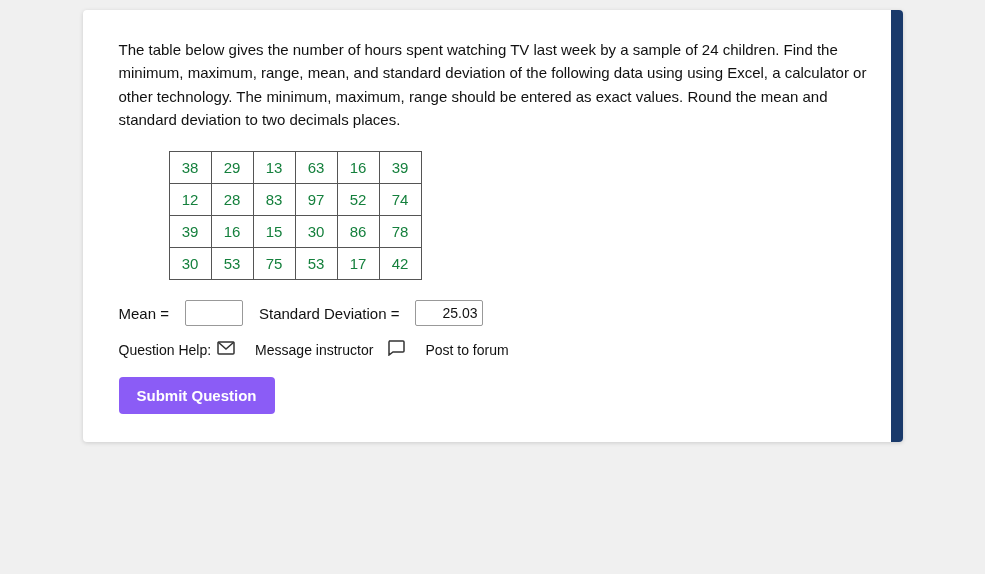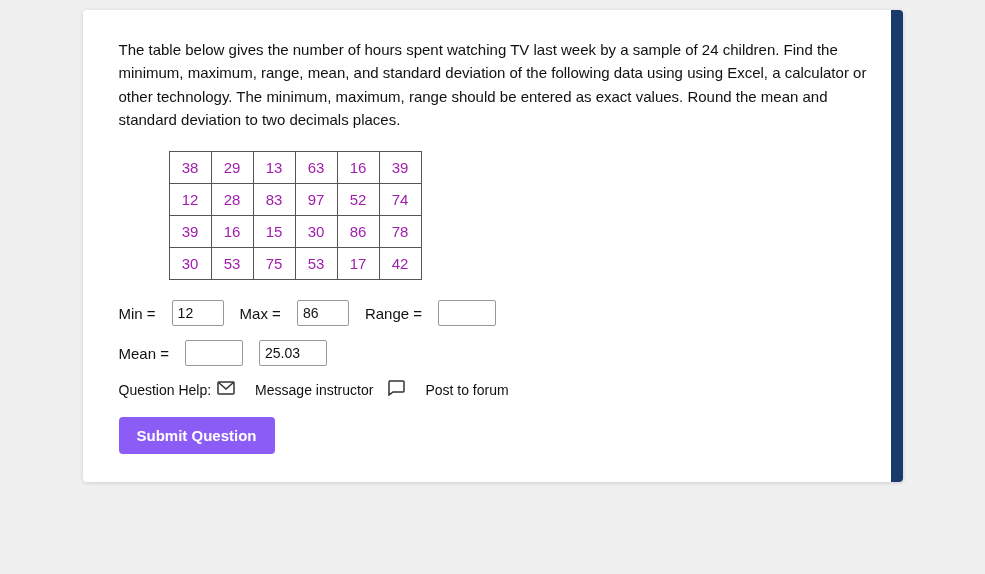--- a/index.html
+++ b/index.html
@@ -60,21 +60,21 @@
       margin-bottom: 20px;
       margin-left: 50px;
     }
 
     .data-table td {
       border: 1px solid #555;
       width: 42px;
       height: 32px;
       text-align: center;
       font-size: 15px;
-      color: #a21caf;
+      color: #15803d;
       padding: 2px 6px;
     }
 
     .stats-row {
       display: flex;
       align-items: center;
       gap: 16px;
       margin-bottom: 14px;
       font-size: 15px;
       color: #111;
@@ -95,20 +95,21 @@
       background: #fff;
       outline: none;
     }
 
     .stat-input.narrow {
       width: 52px;
     }
 
     .stat-input.medium {
       width: 68px;
+      text-align: right;
     }
 
     .stat-input.wide {
       width: 58px;
     }
 
     .question-help-row {
       display: flex;
       align-items: center;
       gap: 6px;
@@ -175,35 +176,26 @@
             <td>30</td>
             <td>53</td>
             <td>75</td>
             <td>53</td>
             <td>17</td>
             <td>42</td>
           </tr>
         </tbody>
     </table>
 
-    <div class="stats-row">
-      <span class="stat-label">Min =</span>
-      <input class="stat-input narrow" type="text" value="12" style="">
-
-      <span class="stat-label">Max =</span>
-      <input class="stat-input narrow" type="text" value="86" style="">
-
-      <span class="stat-label">Range =</span>
-      <input class="stat-input wide" type="text" value="" style="">
-    </div>
 
     <div class="stats-row">
       <span class="stat-label">Mean =</span>
       <input class="stat-input wide" type="text" value="" style="">
 
+      <span class="stat-label">Standard Deviation =</span>
       <input class="stat-input medium" type="text" value="25.03" style="">
     </div>
 
     <div class="question-help-row">
       <span>Question Help:</span>
 
       <a class="help-link">
         <span>
           <svg width="18" height="14" viewBox="0 0 18 14" fill="none" xmlns="http://www.w3.org/2000/svg">
             <rect x="1" y="1" width="16" height="12" rx="1" stroke="#333" stroke-width="1.5" fill="none"></rect>

